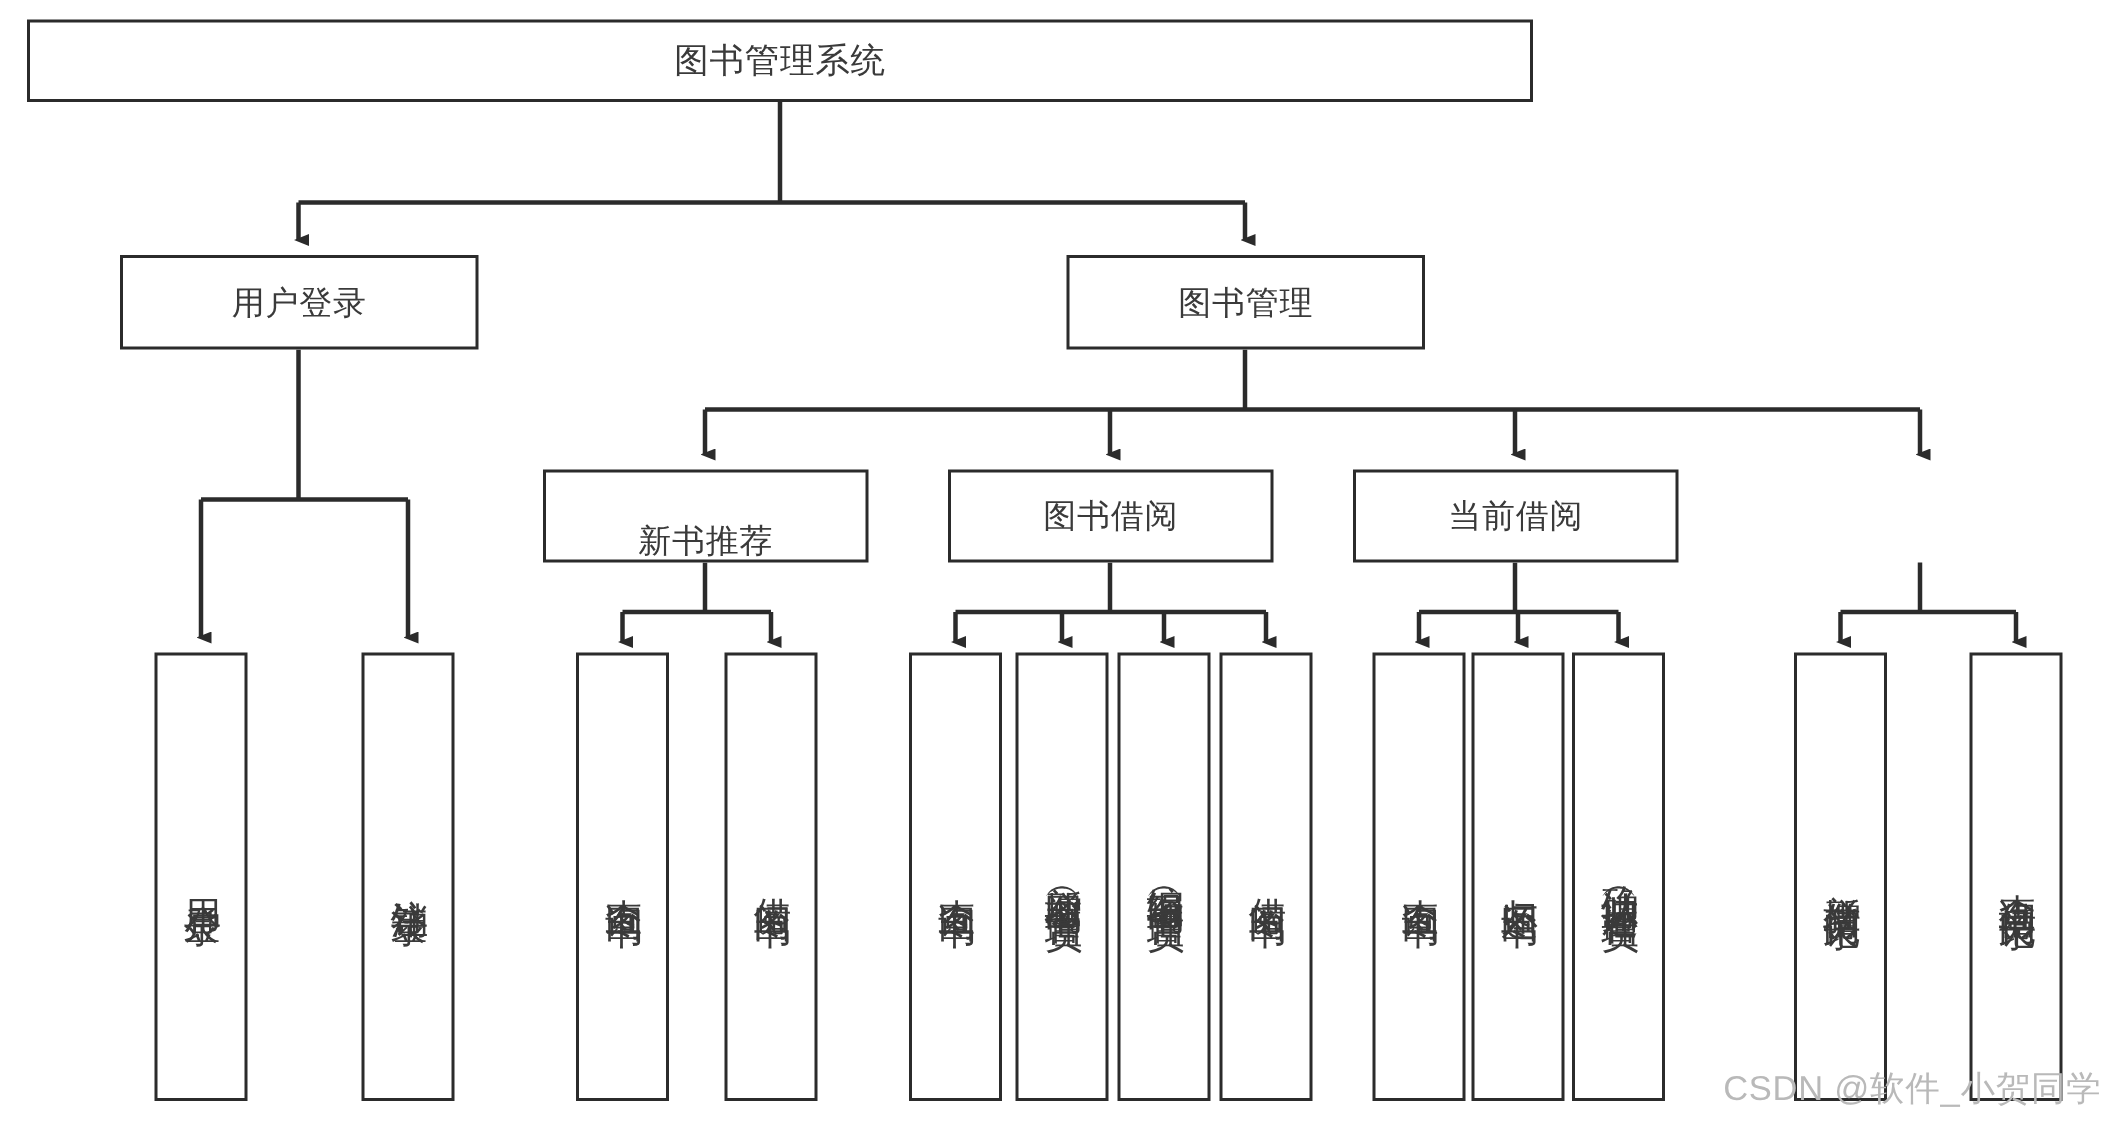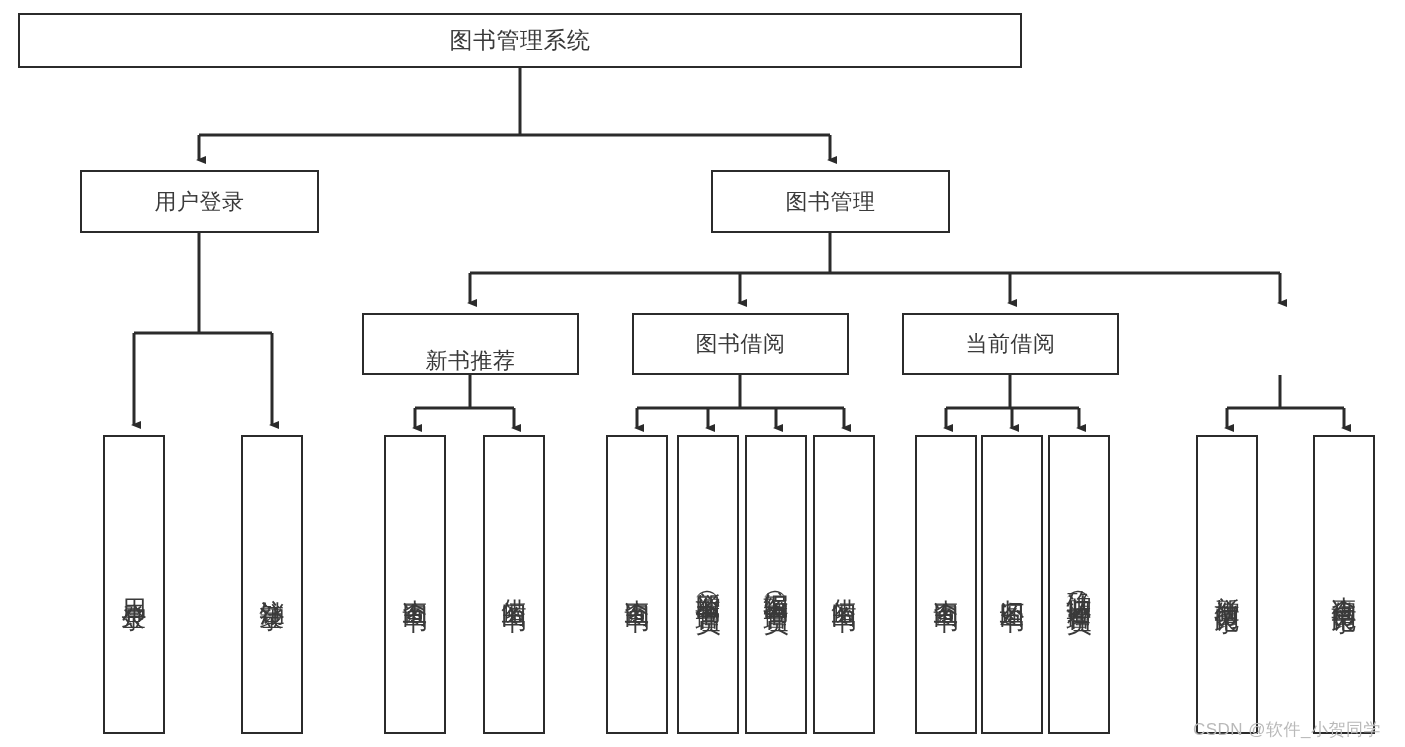--- a/index.html
+++ b/index.html
@@ -57,23 +57,23 @@
     writing-mode: vertical-rl;
     text-orientation: upright;
     font-size: 25px;
     letter-spacing: 3px;
     line-height: 1;
     white-space: nowrap;
     text-align: center;
   }
   .watermark {
     position: absolute;
-    right: 24px;
+    right: 4px;
     bottom: 6px;
-    font-size: 17px;
+    font-size: 23px;
     color: #b9b9b9;
     letter-spacing: 0.5px;
     white-space: nowrap;
     pointer-events: none;
   }
 </style>
 </head>
 <body>
 
 <div id="diagram-root">

